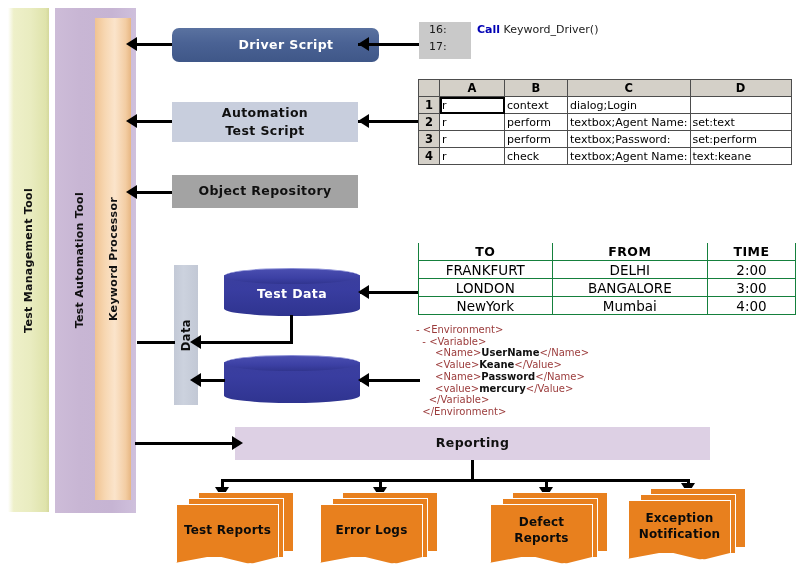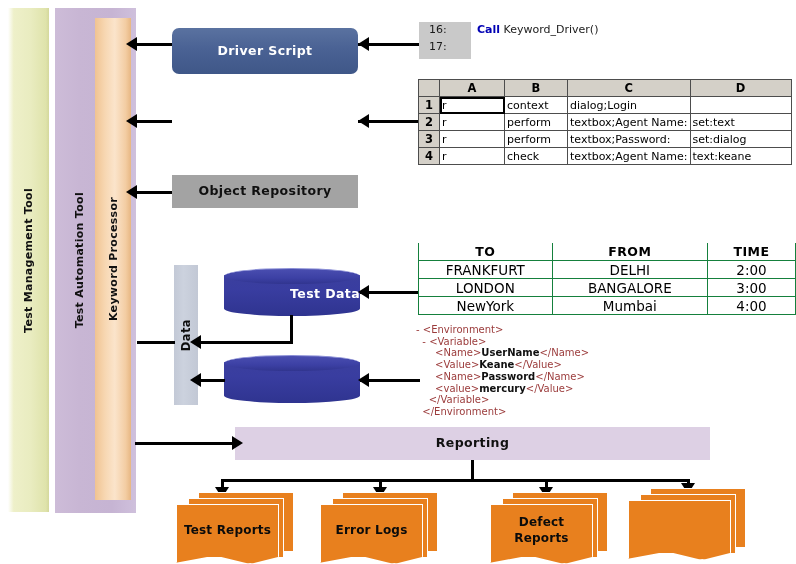--- a/index.html
+++ b/index.html
@@ -54,24 +54,25 @@
     align-items: center;
     justify-content: center;
     text-align: center;
     font-size: 12.5px;
     font-weight: bold;
     color: #101010;
     letter-spacing: 0.4px;
     line-height: 1.45;
   }
   #box-driver {
-    left: 172px; top: 28px; width: 186px; height: 46px;
+    left: 172px; top: 28px; width: 186px; height: 34px;
     background: linear-gradient(to bottom, #5a72a0 0%, #4a6294 45%, #3f5788 100%);
     color: #ffffff;
     border-radius: 7px;
+    padding-left: 21px;
   }
   #box-auto {
     left: 172px; top: 102px; width: 186px; height: 40px;
     background: #c8cedd;
   }
   #box-objrepo {
     left: 172px; top: 175px; width: 186px; height: 33px;
     background: #a3a3a3;
   }
   #box-data {
@@ -104,21 +105,21 @@
     position: absolute;
     left: 0; right: 0; top: 0; height: 15px;
     background: linear-gradient(to bottom, #4a4eb0 0%, #3c40a4 60%, #31358f 100%);
     border-radius: 50% / 50%;
     border-top: 1px solid #8b8fd6;
   }
   .cyl .cyl-label {
     position: absolute;
     left: 0; right: 0; top: 50%;
     transform: translateY(-40%);
-    text-align: right;
+    text-align: center;
     font-size: 12.5px;
     font-weight: bold;
     color: #ffffff;
     letter-spacing: 0.4px;
   }
   #cyl-testdata { left: 224px; top: 268px; width: 136px; height: 48px; }
   #cyl-globalvars { left: 224px; top: 355px; width: 136px; height: 48px; }
 
   
   .stack { position: absolute; width: 118px; height: 72px; }
@@ -272,20 +273,26 @@
   </div>
 
   <div class="vbar" id="bar-kp">
     <span class="vlabel">Keyword Processor</span>
   </div>
 
   <div class="box" id="box-driver">
     <span>Driver Script</span>
   </div>
 
+  <div class="box" id="box-auto">
+    <span>
+      <span>Automation</span><br>
+      <span>Test Script</span>
+    </span>
+  </div>
 
   <div class="box" id="box-objrepo">
     <span>Object Repository</span>
   </div>
 
   <div class="box" id="box-data">
     <span class="vlabel">Data</span>
   </div>
 
   <div class="box" id="box-reporting">
@@ -375,20 +382,26 @@
         <span>Defect</span><br>
         <span>Reports</span>
       </span>
     </div>
   </div>
 
   <div class="stack" id="stack-exc">
     <div class="sheet s3"></div>
     <div class="sheet s2"></div>
     <div class="sheet s1"></div>
+    <div class="stack-label">
+      <span>
+        <span>Exception</span><br>
+        <span>Notification</span>
+      </span>
+    </div>
   </div>
 
   <div id="code-snippet">
     <div class="gutter"></div>
     <div class="ln ln1">16:</div>
     <div class="ln ln2">17:</div>
     <div class="codetext"><span class="kw">Call</span><span class="id"> Keyword_Driver()</span></div>
   </div>
 
   <table id="sheet">
@@ -414,21 +427,21 @@
         <td class="cA">r</td>
         <td class="cB">perform</td>
         <td class="cC">textbox;Agent Name:</td>
         <td class="cD">set:text</td>
       </tr>
       <tr>
         <td class="rowhead">3</td>
         <td class="cA">r</td>
         <td class="cB">perform</td>
         <td class="cC">textbox;Password:</td>
-        <td class="cD">set:dialog</td>
+        <td class="cD">set:perform</td>
       </tr>
       <tr>
         <td class="rowhead">4</td>
         <td class="cA">r</td>
         <td class="cB">check</td>
         <td class="cC">textbox;Agent Name:</td>
         <td class="cD">text:keane</td>
       </tr>
     </tbody>
   </table>

